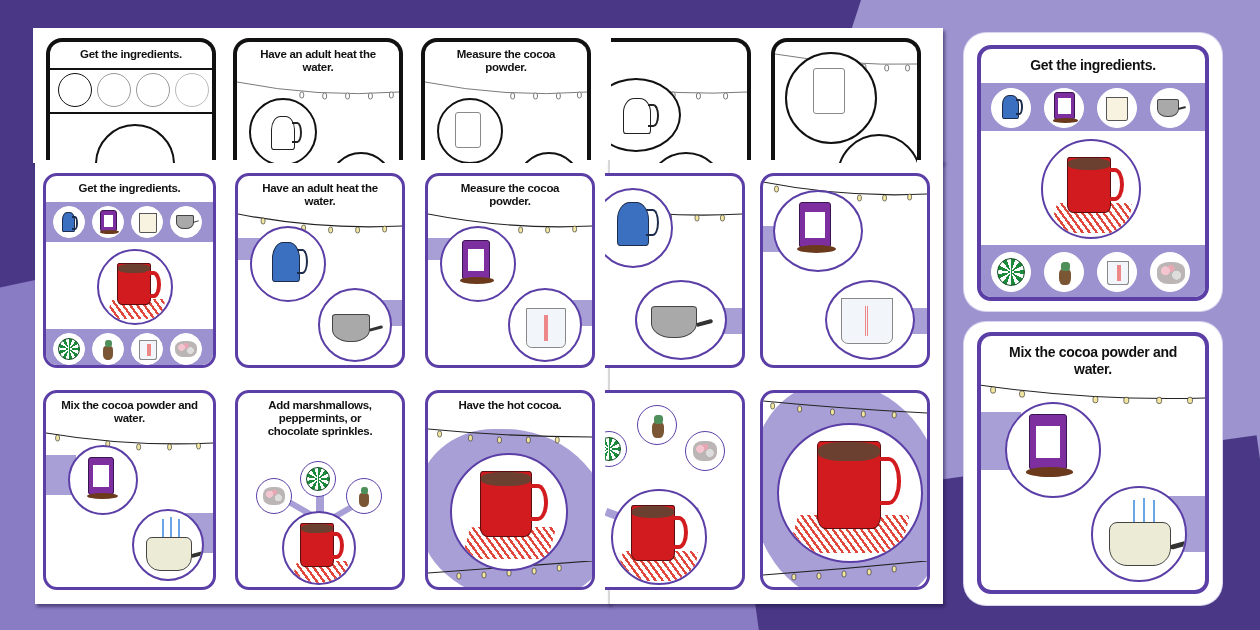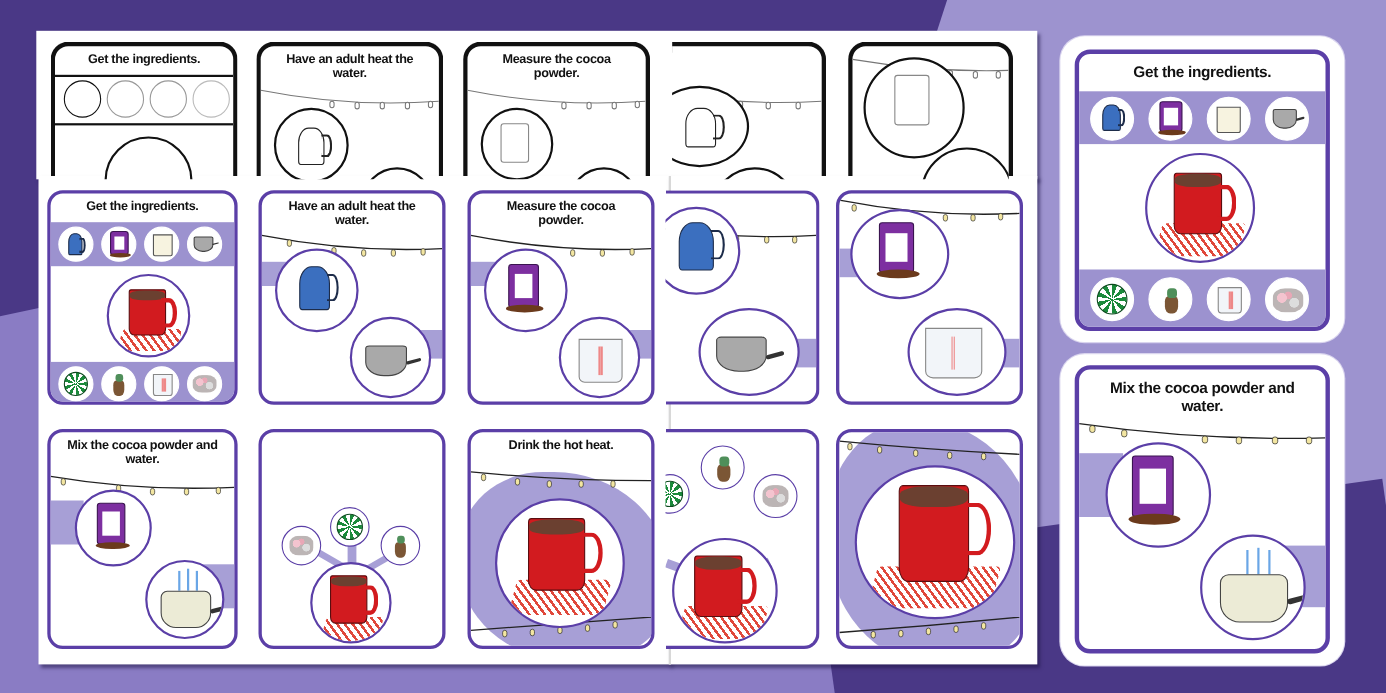--- a/index.html
+++ b/index.html
@@ -245,40 +245,41 @@
       </div>
     <div class="circ" style="left:86px;top:116px;width:72px;height:72px">
       <div class="steam" style="left:28px;top:8px;height:18px"></div>
         <div class="steam" style="left:36px;top:6px;height:20px"></div>
         <div class="steam" style="left:44px;top:8px;height:18px"></div>
       <div class="pan white" style="left:12px;top:26px;width:46px;height:34px;border-radius:6px 6px 14px 14px"></div>
     </div>
   </div>
 
   <div class="card purple" style="left:200px;top:230px;width:170px;height:200px">
+    <div class="card-title" style="padding:0 14px">Add marshmallows, peppermints, or chocolate sprinkles.</div>
     <div class="bar" style="left:38px;top:110px;width:40px;height:6px;transform:rotate(30deg)"></div>
     <div class="bar" style="left:78px;top:100px;width:8px;height:30px"></div>
     <div class="bar" style="left:92px;top:112px;width:40px;height:6px;transform:rotate(-30deg)"></div>
     <div class="circ sm" style="left:18px;top:85px;width:36px;height:36px">
         <div class="mallow" style="left:6px;top:8px;width:22px;height:18px"></div>
       </div>
     <div class="circ sm" style="left:62px;top:68px;width:36px;height:36px">
         <div class="pmint" style="left:5px;top:5px;width:24px;height:24px"></div>
       </div>
     <div class="circ sm" style="left:108px;top:85px;width:36px;height:36px">
         <div class="sprink" style="left:12px;top:14px;width:10px;height:14px"></div>
       </div>
     <div class="circ" style="left:44px;top:118px;width:74px;height:74px">
       <div class="cozy" style="left:10px;top:48px;width:52px;height:22px"></div>
       <div class="mug" style="left:16px;top:10px;width:34px;height:44px"></div>
     </div>
   </div>
 
   <div class="card purple" style="left:390px;top:230px;width:170px;height:200px">
-    <div class="card-title">Drink the hot heat.</div>
+    <div class="card-title">Have the hot cocoa.</div>
     <div class="blob" style="left:-10px;top:36px;width:190px;height:170px"></div>
     <div class="lights" style="top:30px"><svg viewBox="0 0 170 24" preserveAspectRatio="none">
           <path d="M0 6 Q85 14 170 14" stroke="#222" stroke-width="1.2" fill="none"></path>
           <g fill="#f3e6a1" stroke="#222" stroke-width=".6">
             <rect x="10" y="8" width="4" height="6" rx="2"></rect>
             <rect x="42" y="12" width="4" height="6" rx="2"></rect>
             <rect x="72" y="14" width="4" height="6" rx="2"></rect>
             <rect x="102" y="14" width="4" height="6" rx="2"></rect>
             <rect x="132" y="14" width="4" height="6" rx="2"></rect>
           </g>

